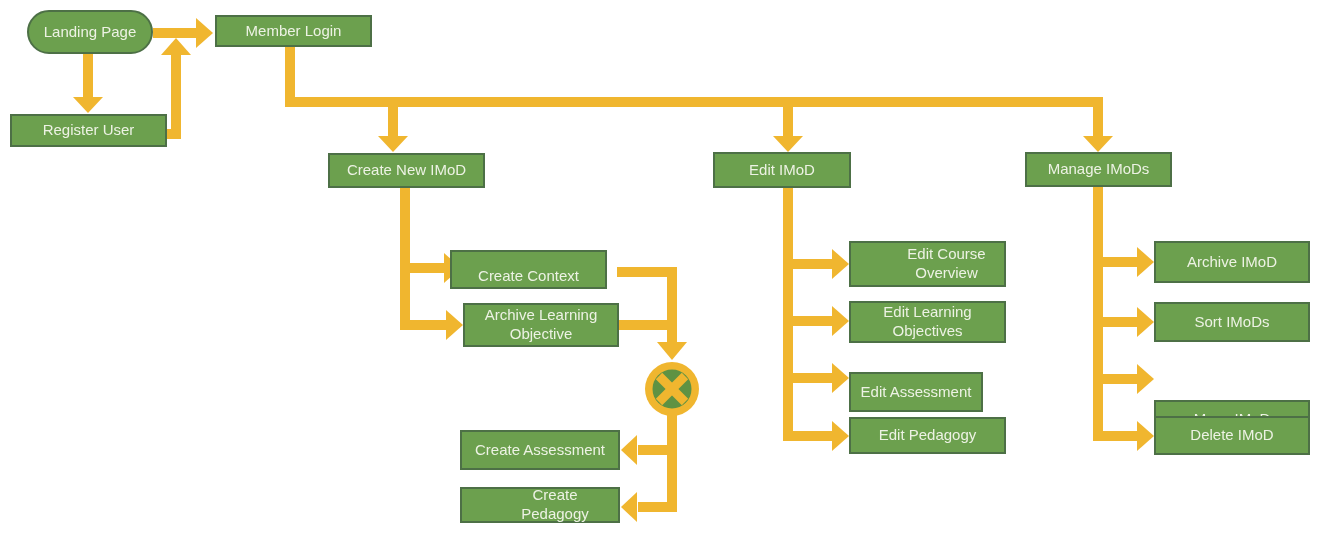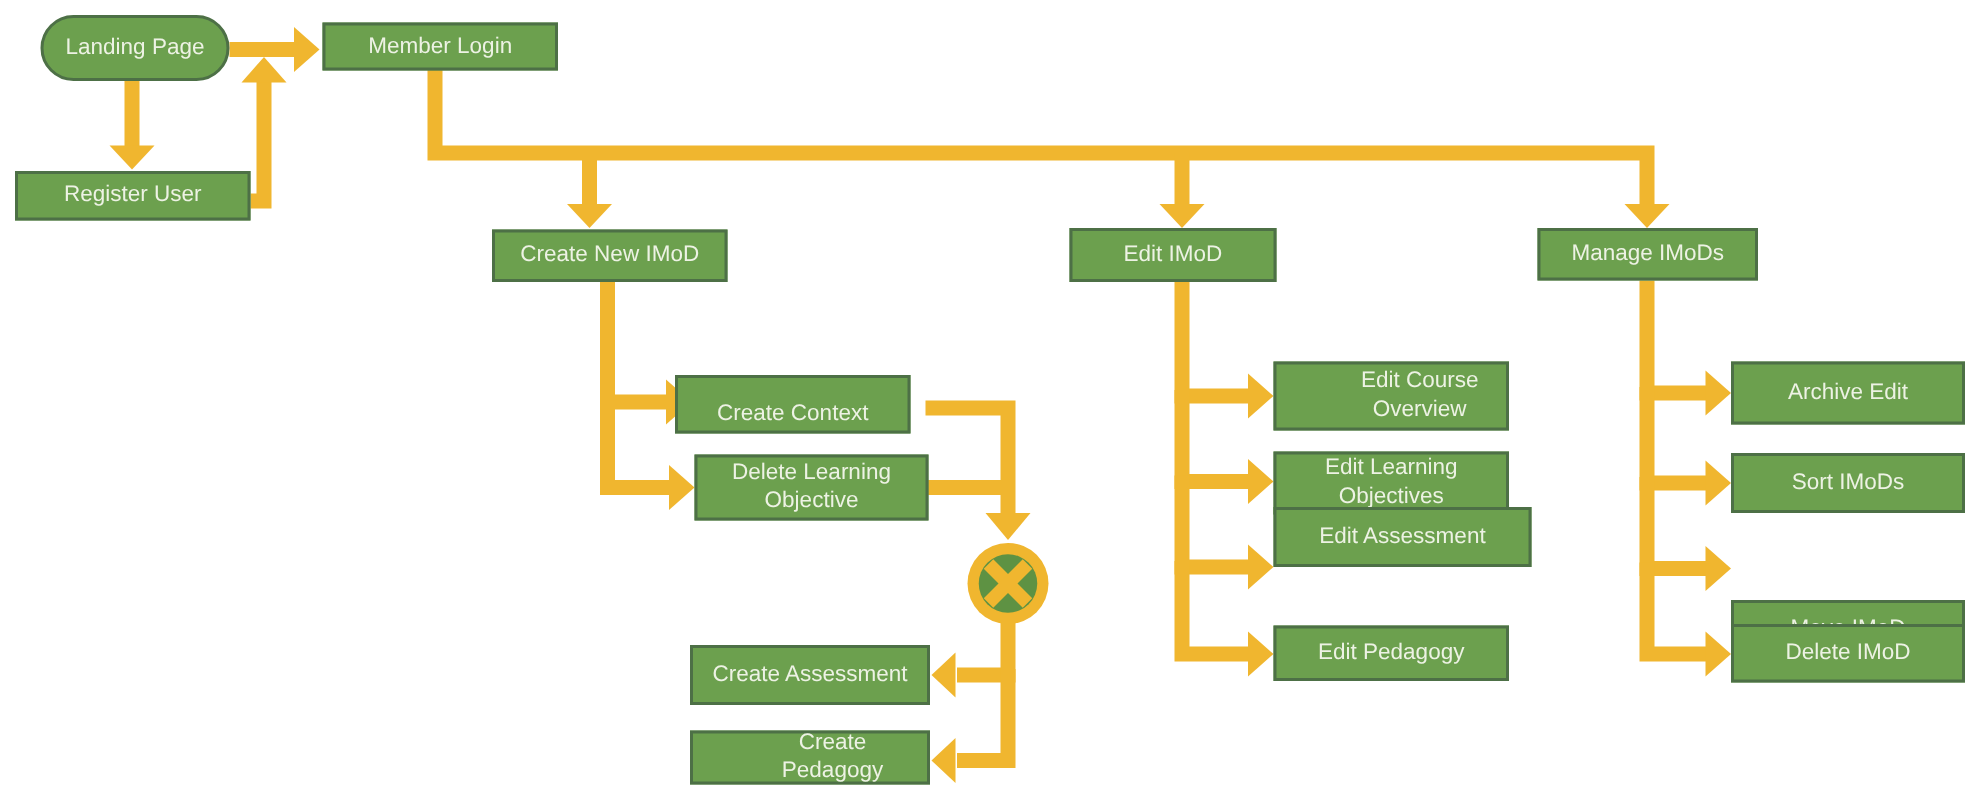--- a/index.html
+++ b/index.html
@@ -156,21 +156,21 @@
 
   <div class="node" style="left:328px; top:153px; width:157px; height:35px;">
     <span>Create New IMoD</span>
   </div>
 
   <div class="node" style="left:450px; top:250px; width:157px; height:39px;align-items:flex-end;">
     <span>Create Context</span>
   </div>
 
   <div class="node" style="left:463px; top:303px; width:156px; height:44px;">
-    <span>Delete Learning Objective</span>
+    <span>Archive Learning Objective</span>
   </div>
 
   <div class="node" style="left:460px; top:430px; width:160px; height:40px;">
     <span>Create Assessment</span>
   </div>
 
   <div class="node" style="left:460px; top:487px; width:160px; height:36px;padding-left:36px;">
     <span>Create Pedagogy</span>
   </div>
 
@@ -179,34 +179,34 @@
   </div>
 
   <div class="node" style="left:849px; top:241px; width:157px; height:46px;padding-left:44px;">
     <span>Edit Course Overview</span>
   </div>
 
   <div class="node" style="left:849px; top:301px; width:157px; height:42px;">
     <span>Edit Learning Objectives</span>
   </div>
 
-  <div class="node" style="left:849px; top:338px; width:172px; height:40px;">
+  <div class="node" style="left:849px; top:372px; width:134px; height:40px;">
     <span>Edit Assessment</span>
   </div>
 
   <div class="node" style="left:849px; top:417px; width:157px; height:37px;">
     <span>Edit Pedagogy</span>
   </div>
 
   <div class="node" style="left:1025px; top:152px; width:147px; height:35px;">
     <span>Manage IMoDs</span>
   </div>
 
   <div class="node" style="left:1154px; top:241px; width:156px; height:42px;">
-    <span>Archive Edit</span>
+    <span>Archive IMoD</span>
   </div>
 
   <div class="node" style="left:1154px; top:302px; width:156px; height:40px;">
     <span>Sort IMoDs</span>
   </div>
 
   <div class="node" style="left:1154px; top:360px; width:156px; height:38px;margin-top:40px;">
     <span>Move IMoD</span>
   </div>
 

